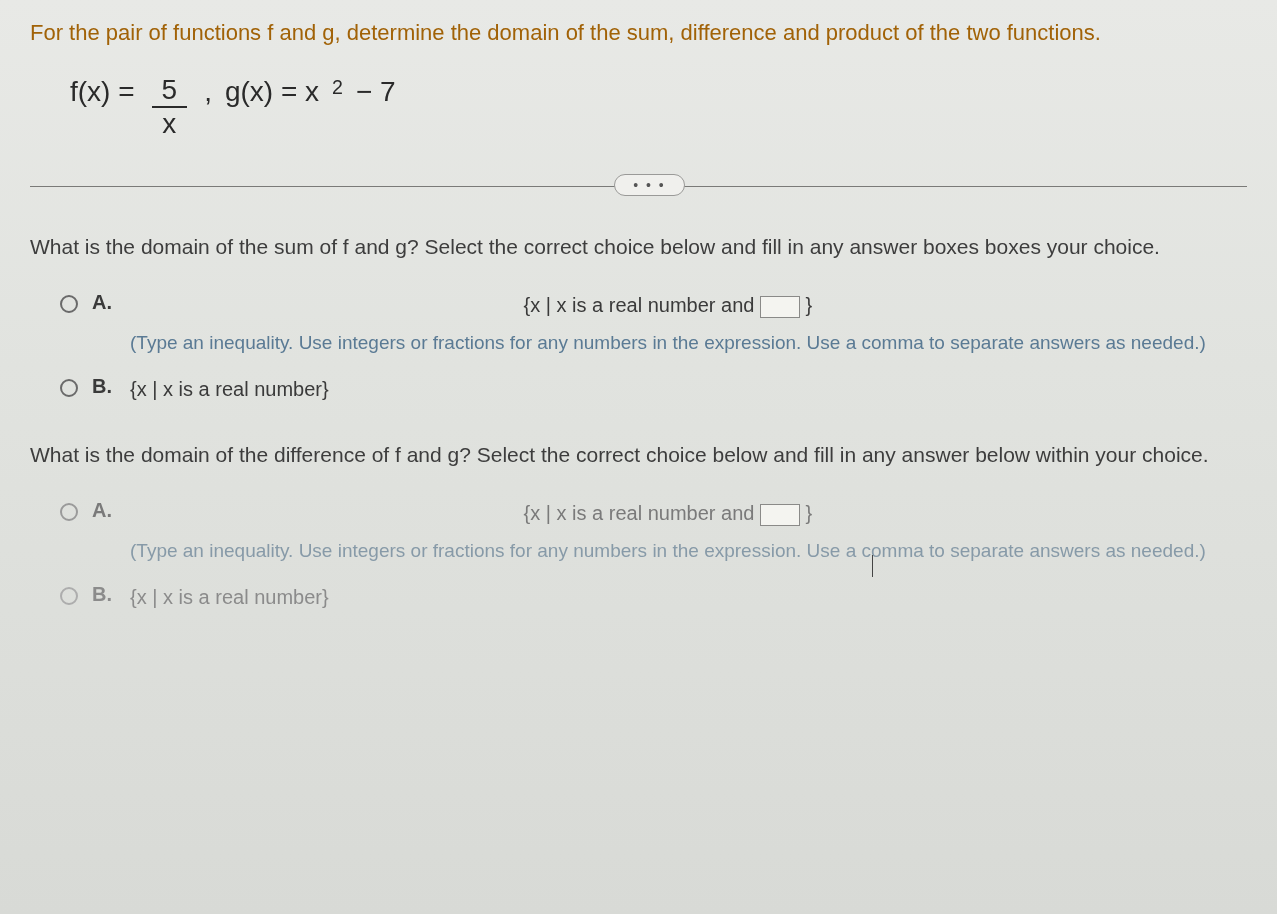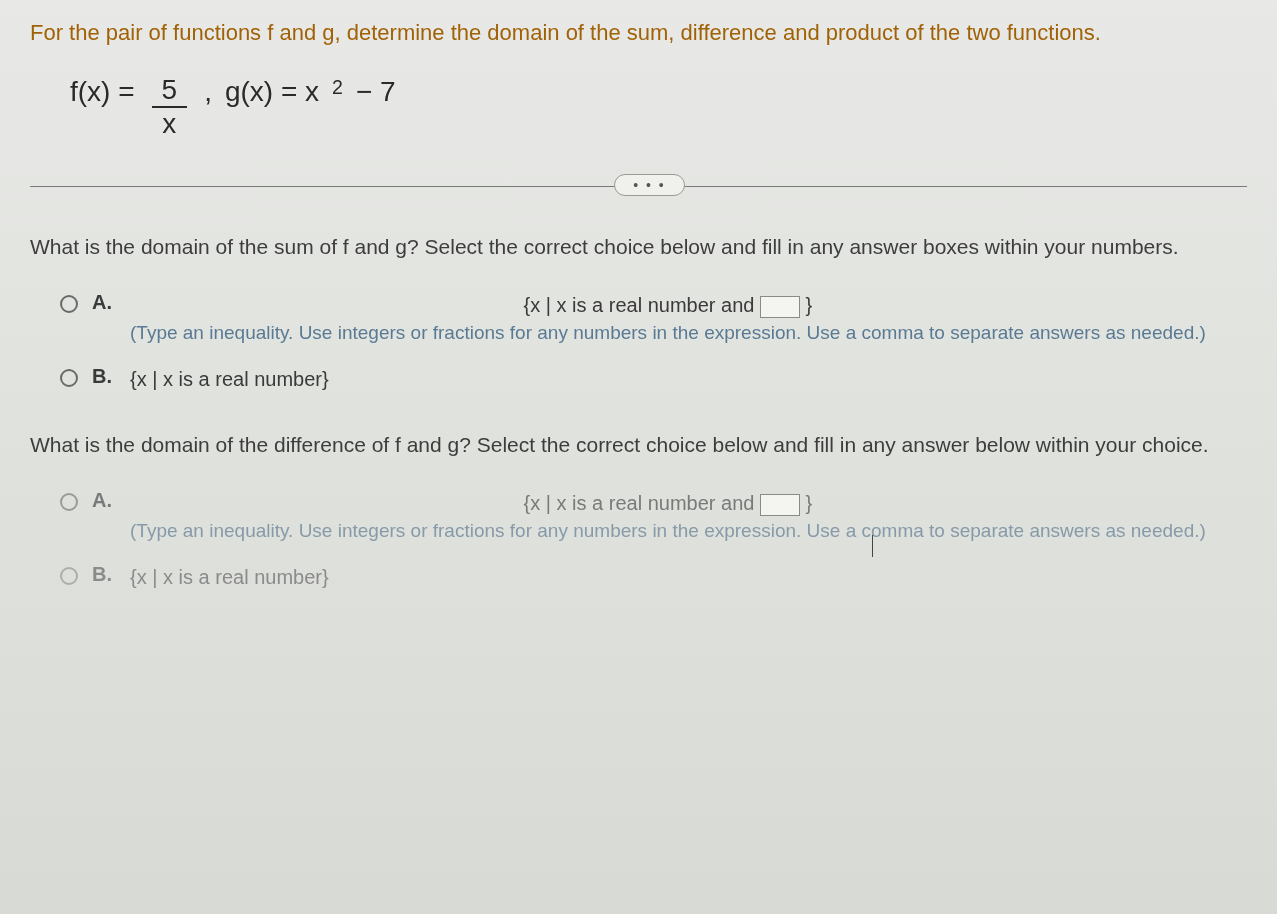--- a/index.html
+++ b/index.html
@@ -95,21 +95,21 @@
   .choice-body {
     font-size: 20px;
     color: #3a3a3a;
     line-height: 1.45;
     text-align: center;
   }
   .hint {
     font-size: 19px;
     color: #5a7a94;
     line-height: 1.4;
-    margin-top: 0;
+    margin-top: 10px;
   }
   .answer-box {
     display: inline-block;
     border: 1px solid #8a8a88;
     background: #f4f4f0;
     width: 40px;
     height: 22px;
     vertical-align: middle;
   }
   .faded .choice-letter,
@@ -148,21 +148,21 @@
   <span>g(x) = x</span>
     <span class="sup">2</span>
     <span> − 7</span>
 </div>
 
 <div class="divider-row">
   <div class="divider-line"></div>
   <div class="ellipsis-pill">• • •</div>
 </div>
 
-<div class="q-prompt">What is the domain of the sum of f and g? Select the correct choice below and fill in any answer boxes within your numbers.</div>
+<div class="q-prompt">What is the domain of the sum of f and g? Select the correct choice below and fill in any answer boxes boxes your choice.</div>
 
 <div class="choice-block">
   <div class="choice">
     <span class="radio"></span>
     <span class="choice-letter">A.</span>
     <div class="choice-body">
       <span>{x | x is a real number and </span>
       <span class="answer-box"></span>
       <span> }</span>
       <div class="hint">(Type an inequality. Use integers or fractions for any numbers in the expression. Use a comma to separate answers as needed.)</div>

